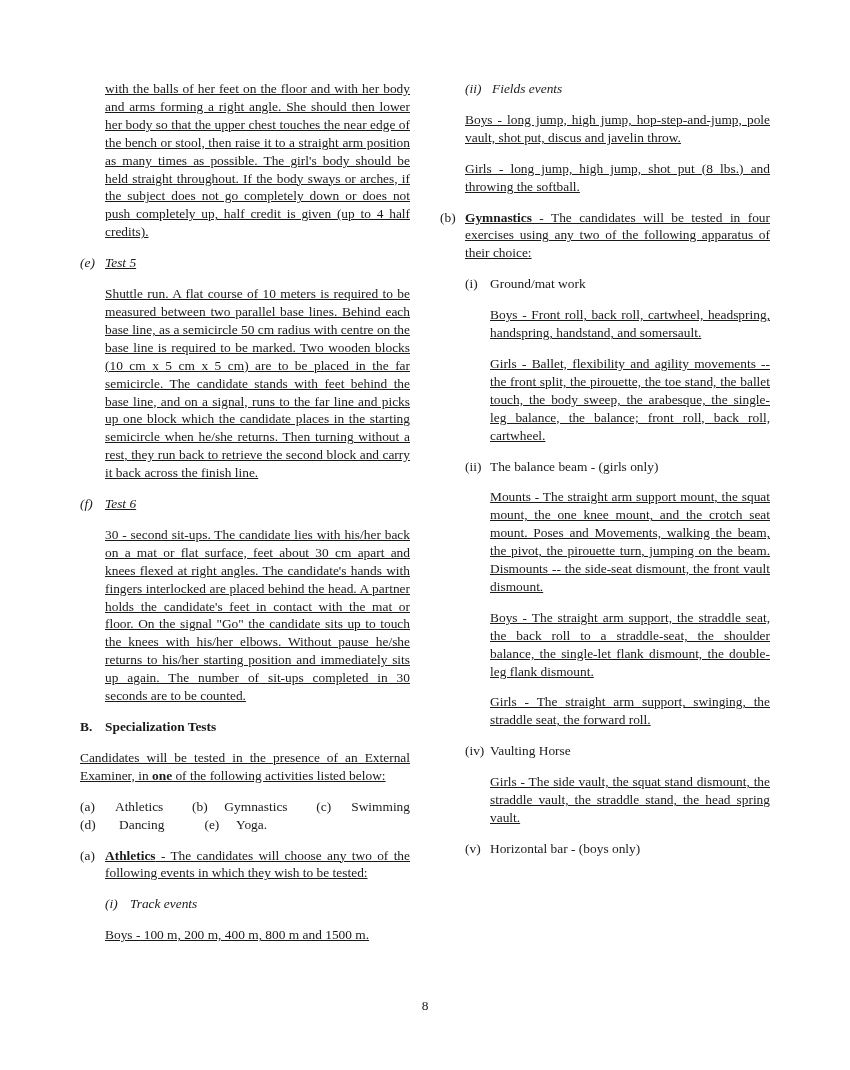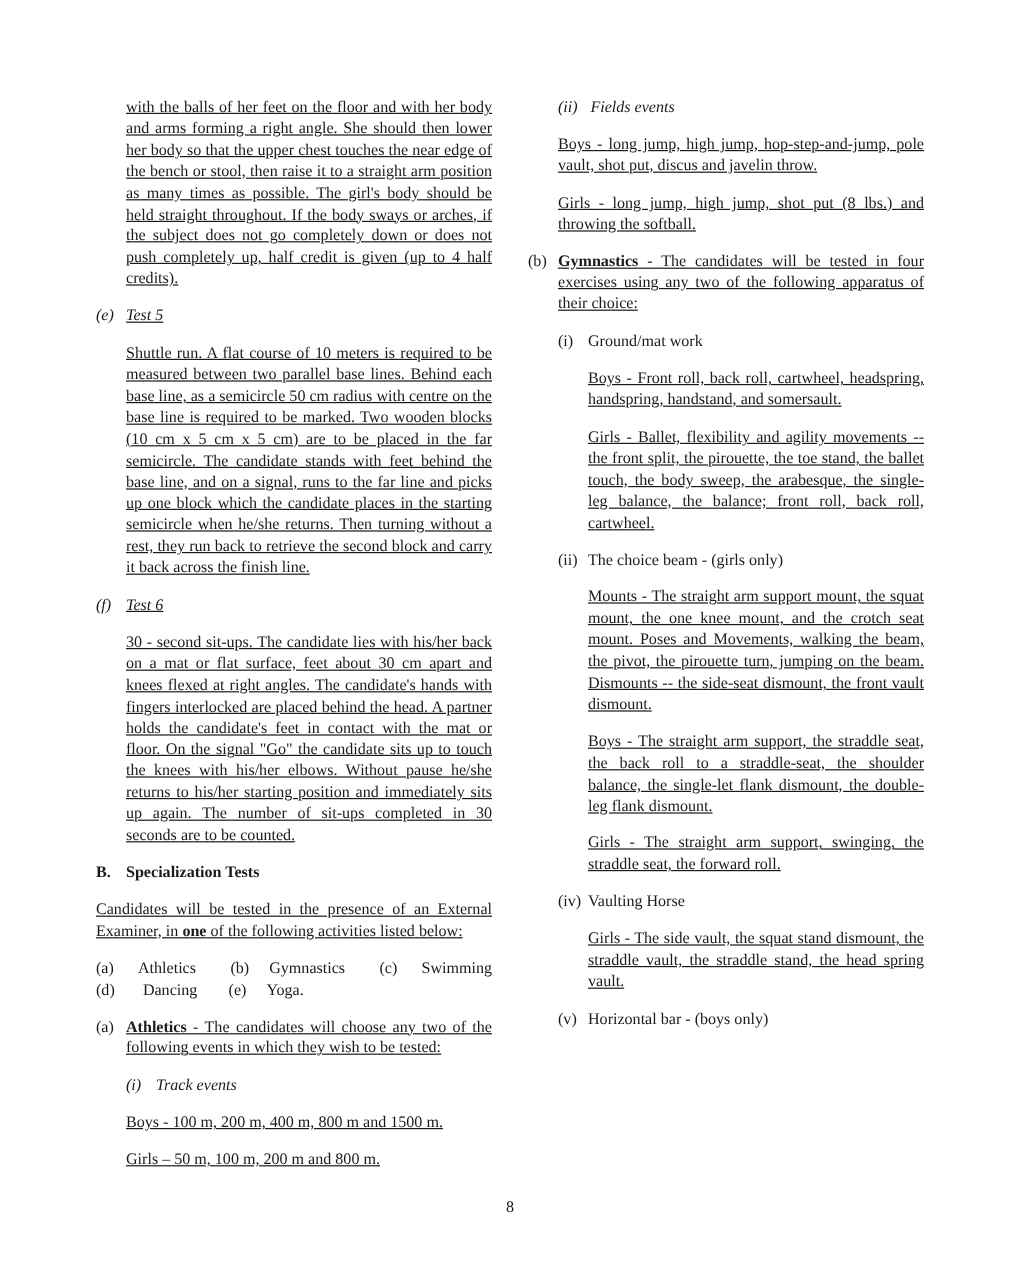--- a/index.html
+++ b/index.html
@@ -14,21 +14,21 @@
   .hang { position:relative; }
   .hang .lbl { position:absolute; left:0; top:0; }
   .hang1 { padding-left:25px; }
   .hang2 { padding-left:50px; }
   .hang2 .lbl { left:25px; }
   .gap { margin-top:13px; }
   .it { font-style:italic; }
   .ul { text-decoration:underline; }
   b { font-weight:bold; }
   .act-row { display:flex; justify-content:space-between; }
-  .act-row2 { display:flex; gap:26px; }
+  .act-row2 { display:flex; gap:40px; }
   .pagenum { position:absolute; top:997px; left:0; width:850px; text-align:center; }
 </style>
 </head>
 <body>
 
 <div id="left" class="col">
   <p class="ind1">with the balls of her feet on the floor and with her body and arms forming a right angle. She should then lower her body so that the upper chest touches the near edge of the bench or stool, then raise it to a straight arm position as many times as possible. The girl's body should be held straight throughout. If the body sways or arches, if the subject does not go completely down or does not push completely up, half credit is given (up to 4 half credits).</p>
 
   <div class="hang hang1 gap">
     <span class="lbl it">(e)</span>
@@ -62,21 +62,20 @@
 
   <div class="hang hang1 gap">
     <span class="lbl">(a)</span>
     <p><b>Athletics</b><span> - The candidates will choose any two of the following events in which they wish to be tested:</span></p>
   </div>
   <div class="hang hang2 gap">
     <span class="lbl it">(i)</span>
     <span class="it">Track events</span>
   </div>
   <p class="ind1 gap">Boys - 100 m, 200 m, 400 m, 800 m and 1500 m.</p>
-  <p class="ind1 gap">Girls – 50 m, 100 m, 200 m and 800 m.</p>
 </div>
 
 <div id="right" class="col">
   <div class="hang hang1">
     <span class="lbl it" style="left:25px;">(ii)</span>
     <span class="it" style="padding-left:27px;">Fields events</span>
   </div>
   <p class="ind1 gap">Boys - long jump, high jump, hop-step-and-jump, pole vault, shot put, discus and javelin throw.</p>
   <p class="ind1 gap">Girls - long jump, high jump, shot put (8 lbs.) and throwing the softball.</p>
 
@@ -87,21 +86,21 @@
 
   <div class="hang hang2 gap">
     <span class="lbl">(i)</span>
     <span>Ground/mat work</span>
   </div>
   <p class="ind2 gap">Boys - Front roll, back roll, cartwheel, headspring, handspring, handstand, and somersault.</p>
   <p class="ind2 gap">Girls - Ballet, flexibility and agility movements -- the front split, the pirouette, the toe stand, the ballet touch, the body sweep, the arabesque, the single- leg balance, the balance; front roll, back roll, cartwheel.</p>
 
   <div class="hang hang2 gap">
     <span class="lbl">(ii)</span>
-    <span>The choice beam - (girls only)</span>
+    <span>The balance beam - (girls only)</span>
   </div>
   <p class="ind2 gap">Mounts - The straight arm support mount, the squat mount, the one knee mount, and the crotch seat mount. Poses and Movements, walking the beam, the pivot, the pirouette turn, jumping on the beam. Dismounts -- the side-seat dismount, the front vault dismount.</p>
 
   <p class="ind2 gap">Boys - The straight arm support, the straddle seat, the back roll to a straddle-seat, the shoulder balance, the single-let flank dismount, the double-leg flank dismount.</p>
   <p class="ind2 gap">Girls - The straight arm support, swinging, the straddle seat, the forward roll.</p>
 
   <div class="hang hang2 gap">
     <span class="lbl">(iv)</span>
     <span>Vaulting Horse</span>
   </div>

